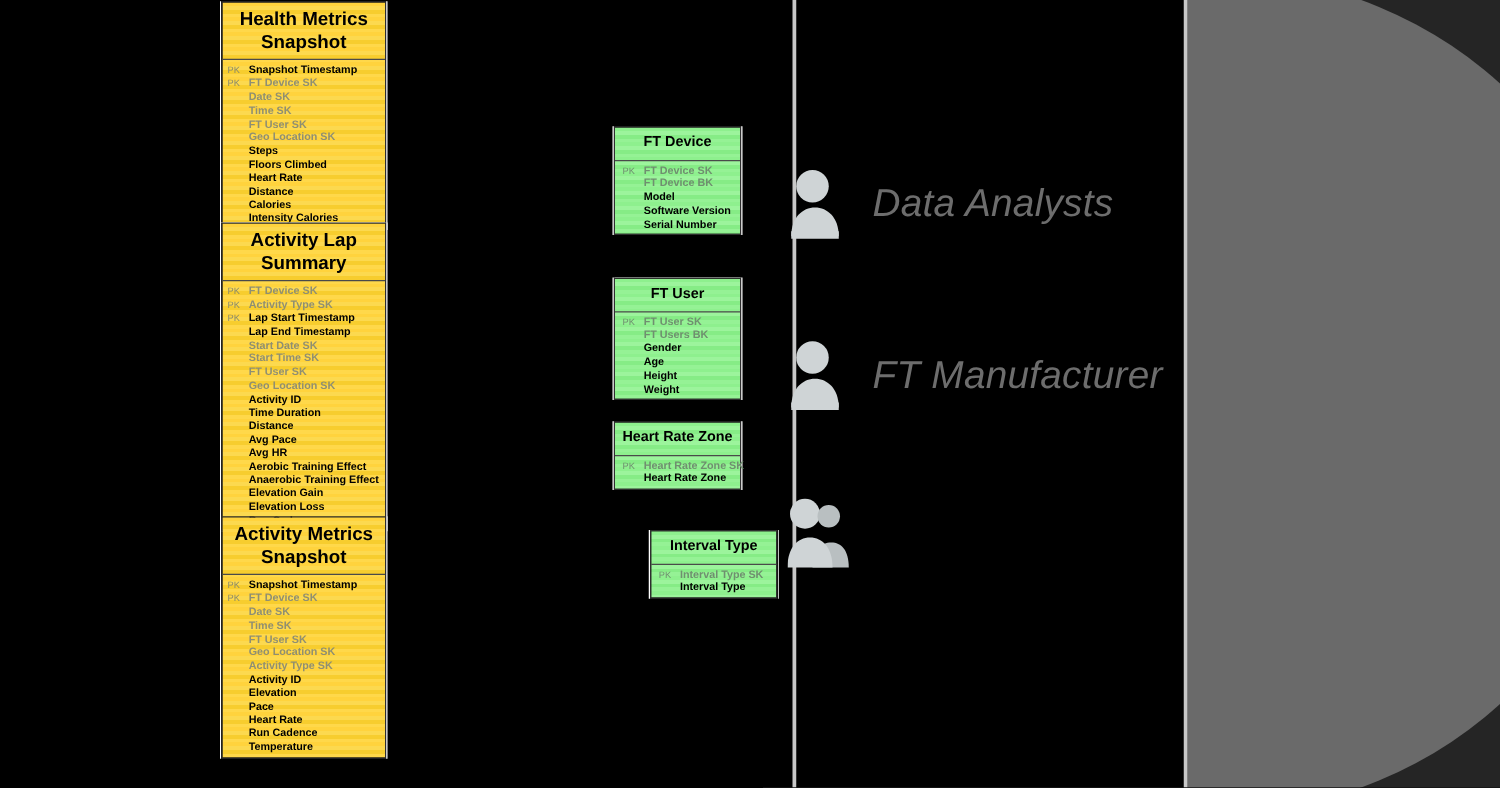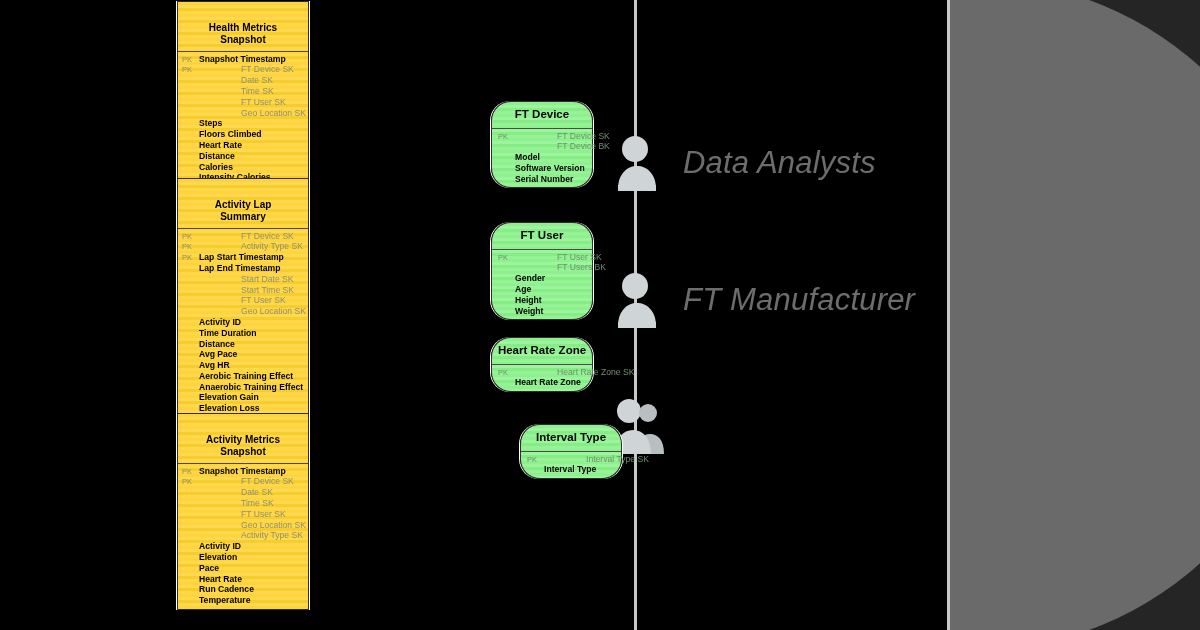--- a/index.html
+++ b/index.html
@@ -46,21 +46,21 @@
     top: -20px;
     width: 670px;
     height: 670px;
     border-radius: 50%;
     background: #6a6a6a;
   }
 
   
   .actor-row {
     position: absolute;
-    left: 615px;
+    left: 630px;
     display: flex;
     align-items: center;
     height: 70px;
   }
   #actor-0 { top: 128px; }
   #actor-1 { top: 265px; }
   #actor-2 { top: 392px; }
 
   .actor-icon {
     width: 54px;
@@ -108,54 +108,53 @@
     white-space: nowrap;
   }
   .attr .pk {
     flex: 0 0 auto;
     text-align: left;
     color: #8a8a6a;
     font-weight: 400;
   }
   .attr .nm { flex: 1 1 auto; }
   .attr.key .nm { color: #000000; font-weight: bold; }
-  .attr.fk  .nm { color: #8f8f72; font-weight: 400; margin-left: 42px; }
+  .attr.fk  .nm { color: #8f8f72; font-weight: 700; }
   .attr.plain .nm { color: #000000; font-weight: bold; }
 
   
   .entity.yellow {
     background: repeating-linear-gradient(
       to bottom,
       #ffd33d 0px, #ffd33d 3px,
       #fcd94f 3px, #fcd94f 6px,
       #f7cd2e 6px, #f7cd2e 9px,
       #ffd84a 9px, #ffd84a 12px
     );
   }
   .entity.yellow .hdr {
-    font-size: 10px;
-    padding: 20px 4px 5px 4px;
+    font-size: 15px;
+    padding: 5px 4px 5px 4px;
   }
   .entity.yellow .attr {
     font-size: 8.6px;
     padding: 1.1px 4px 1.1px 4px;
   }
   .entity.yellow .attr .pk { width: 17px; font-size: 7.4px; }
   .entity.yellow .attr.fk .nm { color: #8f8f72; }
 
   
   .entity.green {
     background: repeating-linear-gradient(
       to bottom,
       #8ef08e 0px, #8ef08e 3px,
       #9cf49c 3px, #9cf49c 6px,
       #86ec86 6px, #86ec86 9px,
       #95f295 9px, #95f295 12px
     );
-    border-radius: 20px;
   }
   .entity.green .hdr {
     font-size: 11.5px;
     padding: 6px 4px 6px 4px;
   }
   .entity.green .attr {
     font-size: 8.6px;
     padding: 1.1px 4px 1.1px 6px;
   }
   .entity.green .attr .pk { width: 17px; font-size: 7.4px; color: #6f8f6f; }

